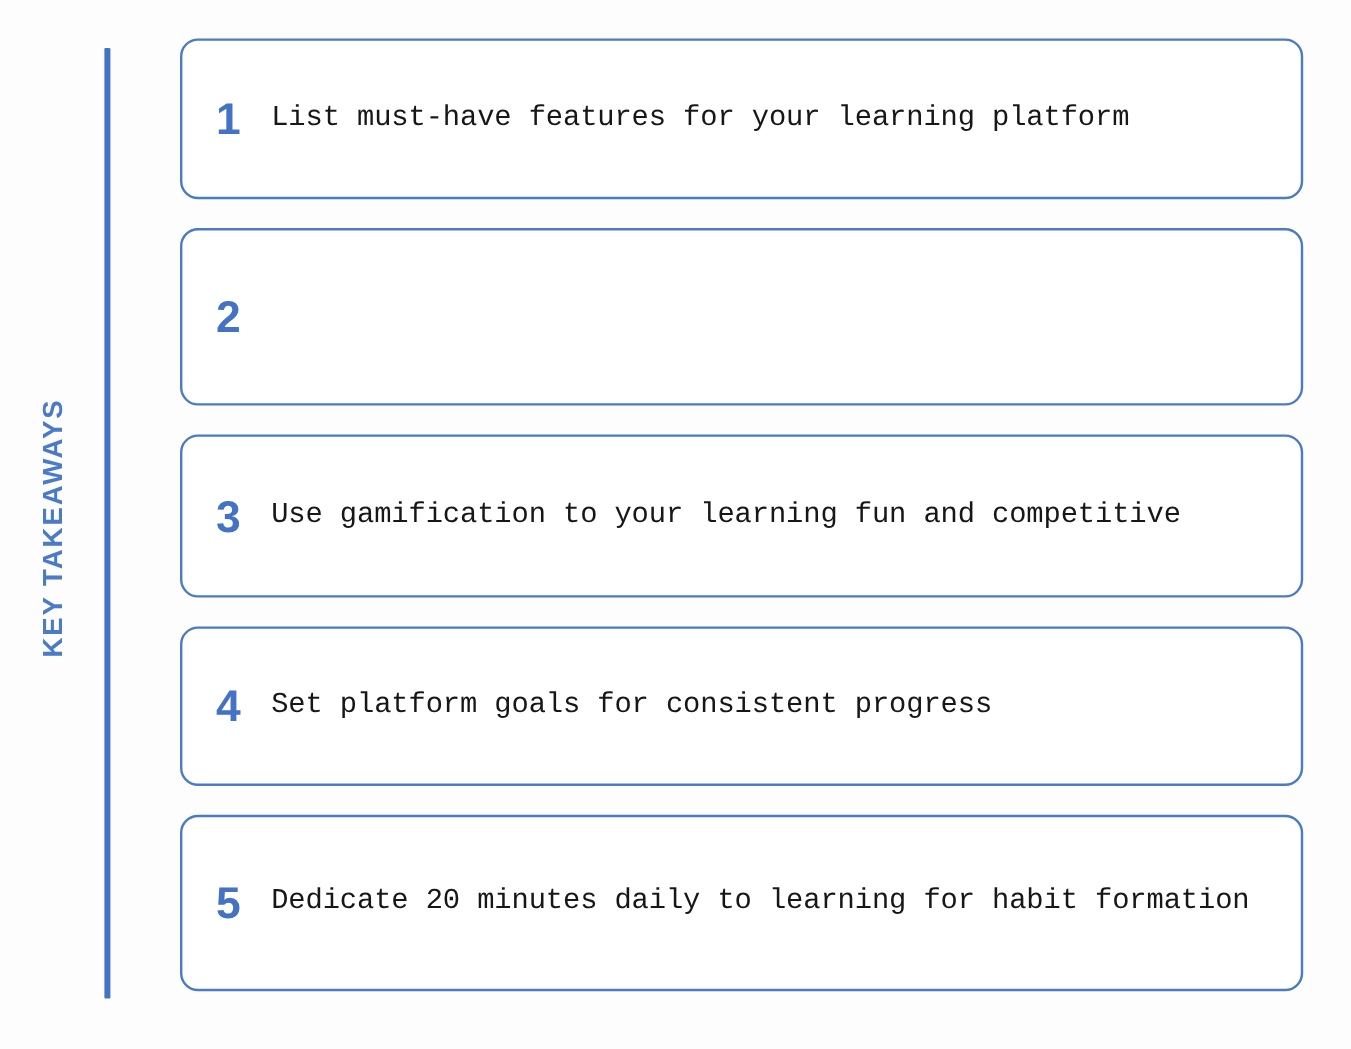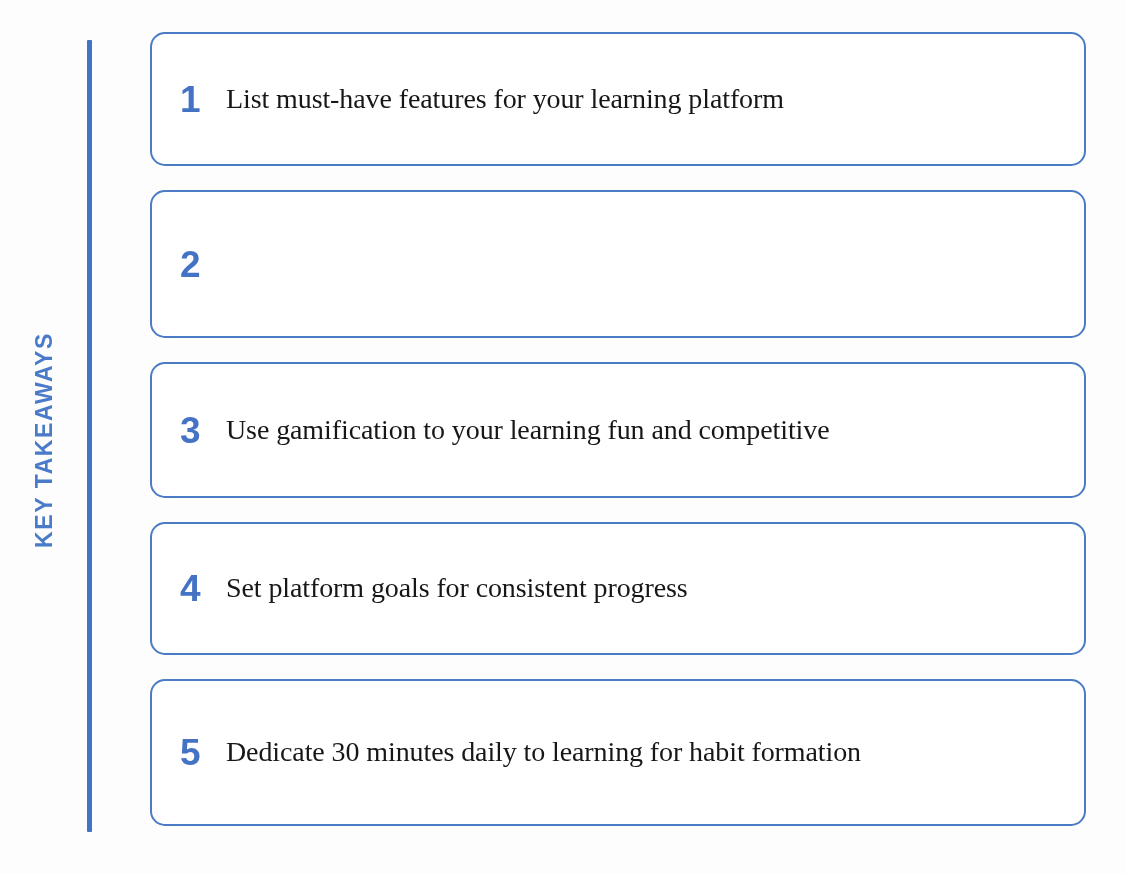--- a/index.html
+++ b/index.html
@@ -87,24 +87,24 @@
     font-size: 37px;
     font-weight: bold;
     color: #4472c4;
     line-height: 1;
     text-align: left;
     font-family: "Liberation Sans", "DejaVu Sans", sans-serif;
   }
 
   .card-text {
     flex: 1 1 auto;
-    font-size: 28px;
+    font-size: 24px;
     line-height: 1.36;
     color: #171717;
-    font-family: Liberation Serif, serif;
+    font-family: Liberation Mono, monospace;
     letter-spacing: -0.1px;
     padding-right: 4px;
   }
 </style>
 </head>
 <body>
 
 <div id="infographic">
 
   <div class="section-label-wrap">
@@ -129,17 +129,17 @@
       <div class="card-text">Use gamification to your learning fun and competitive</div>
     </div>
 
     <div class="card h4">
       <div class="card-number">4</div>
       <div class="card-text">Set platform goals for consistent progress</div>
     </div>
 
     <div class="card h5">
       <div class="card-number">5</div>
-      <div class="card-text">Dedicate 30 minutes daily to learning for habit formation</div>
+      <div class="card-text">Dedicate 20 minutes daily to learning for habit formation</div>
     </div>
 
   </div>
 </div>
 
 </body></html>

